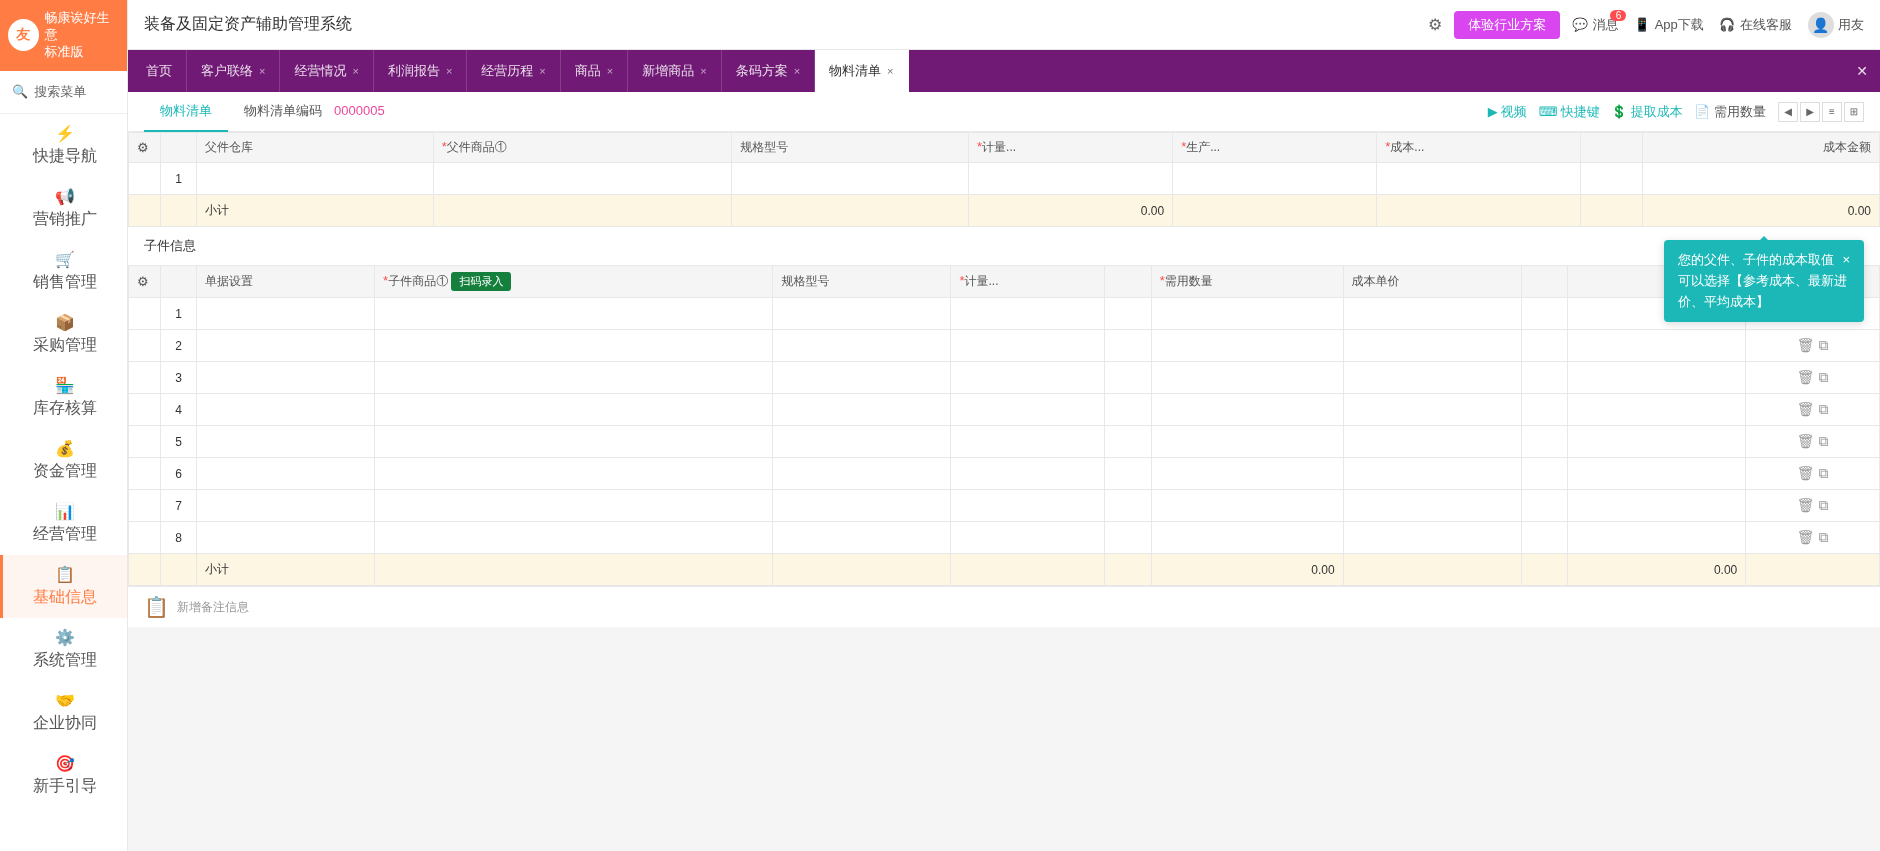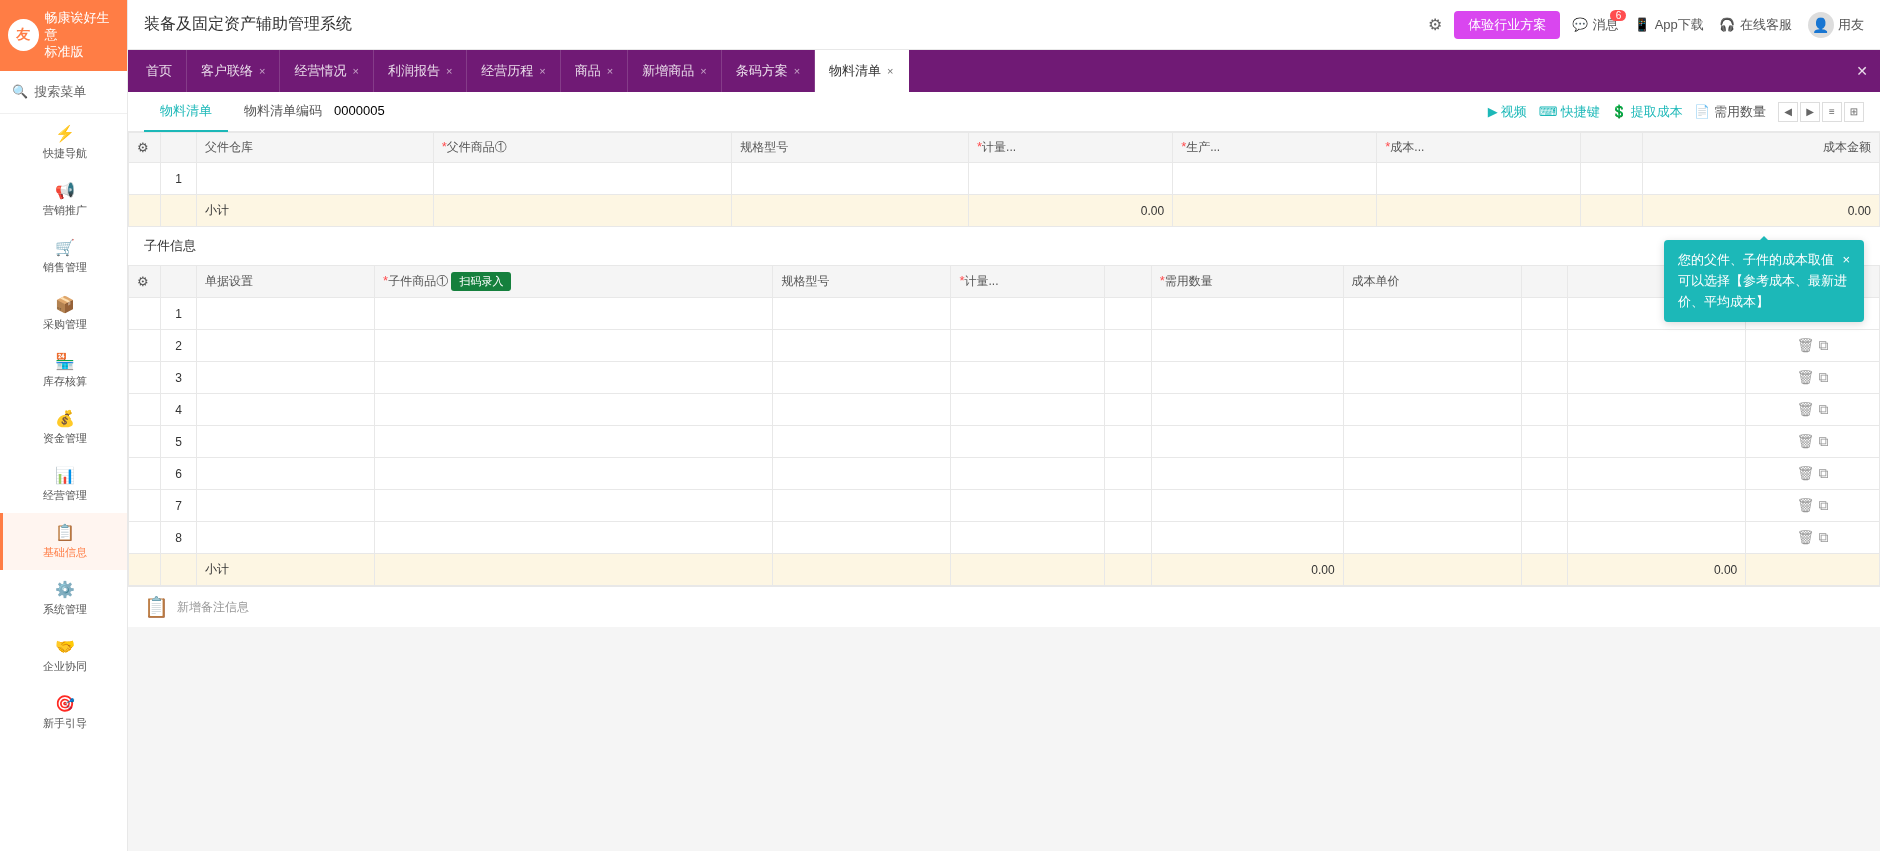--- a/index.html
+++ b/index.html
@@ -40,21 +40,21 @@
     }
     .sidebar-nav { flex: 1; overflow-y: auto; }
     .sidebar-item {
       display: flex; flex-direction: column; align-items: center;
       padding: 10px 4px; cursor: pointer; color: #555;
       border-left: 3px solid transparent;
       gap: 3px;
     }
     .sidebar-item.active { background: #fff5f0; color: #ff7d45; border-left-color: #ff7d45; }
     .sidebar-item .icon { font-size: 16px; }
-    .sidebar-item .label { font-size: 11px; text-align: center; }
+    .sidebar-item .label { font-size: 16px; text-align: center; }
 
     
     .main { flex: 1; display: flex; flex-direction: column; overflow: hidden; }
 
     
     .topbar {
       background: #fff;
       height: 50px;
       display: flex;
       align-items: center;
@@ -122,21 +122,21 @@
       gap: 0;
     }
     .sub-tab {
       padding: 0 16px;
       height: 40px;
       display: flex; align-items: center;
       cursor: pointer; color: #555; font-size: 13px;
       border-bottom: 2px solid transparent;
     }
     .sub-tab.active { color: #1cb8b8; border-bottom-color: #1cb8b8; }
-    .sub-tab-code { color: #000000; margin-left: 12px; font-size: 13px; }
+    .sub-tab-code { color: #ec4899; margin-left: 12px; font-size: 13px; }
     .sub-tab-actions { margin-left: auto; display: flex; align-items: center; gap: 12px; color: #555; font-size: 12px; }
     .sub-tab-action { display: flex; align-items: center; gap: 3px; cursor: pointer; color: #1cb8b8; }
     .sub-tab-action-gray { display: flex; align-items: center; gap: 3px; cursor: pointer; color: #555; }
     .tab-nav-btns { display: flex; gap: 2px; }
     .tab-nav-btn { border: 1px solid #ddd; background: #fff; width: 20px; height: 20px; cursor: pointer; display: flex; align-items: center; justify-content: center; font-size: 10px; color: #666; }
 
     
     .section-header {
       padding: 10px 16px;
       font-weight: 500;

